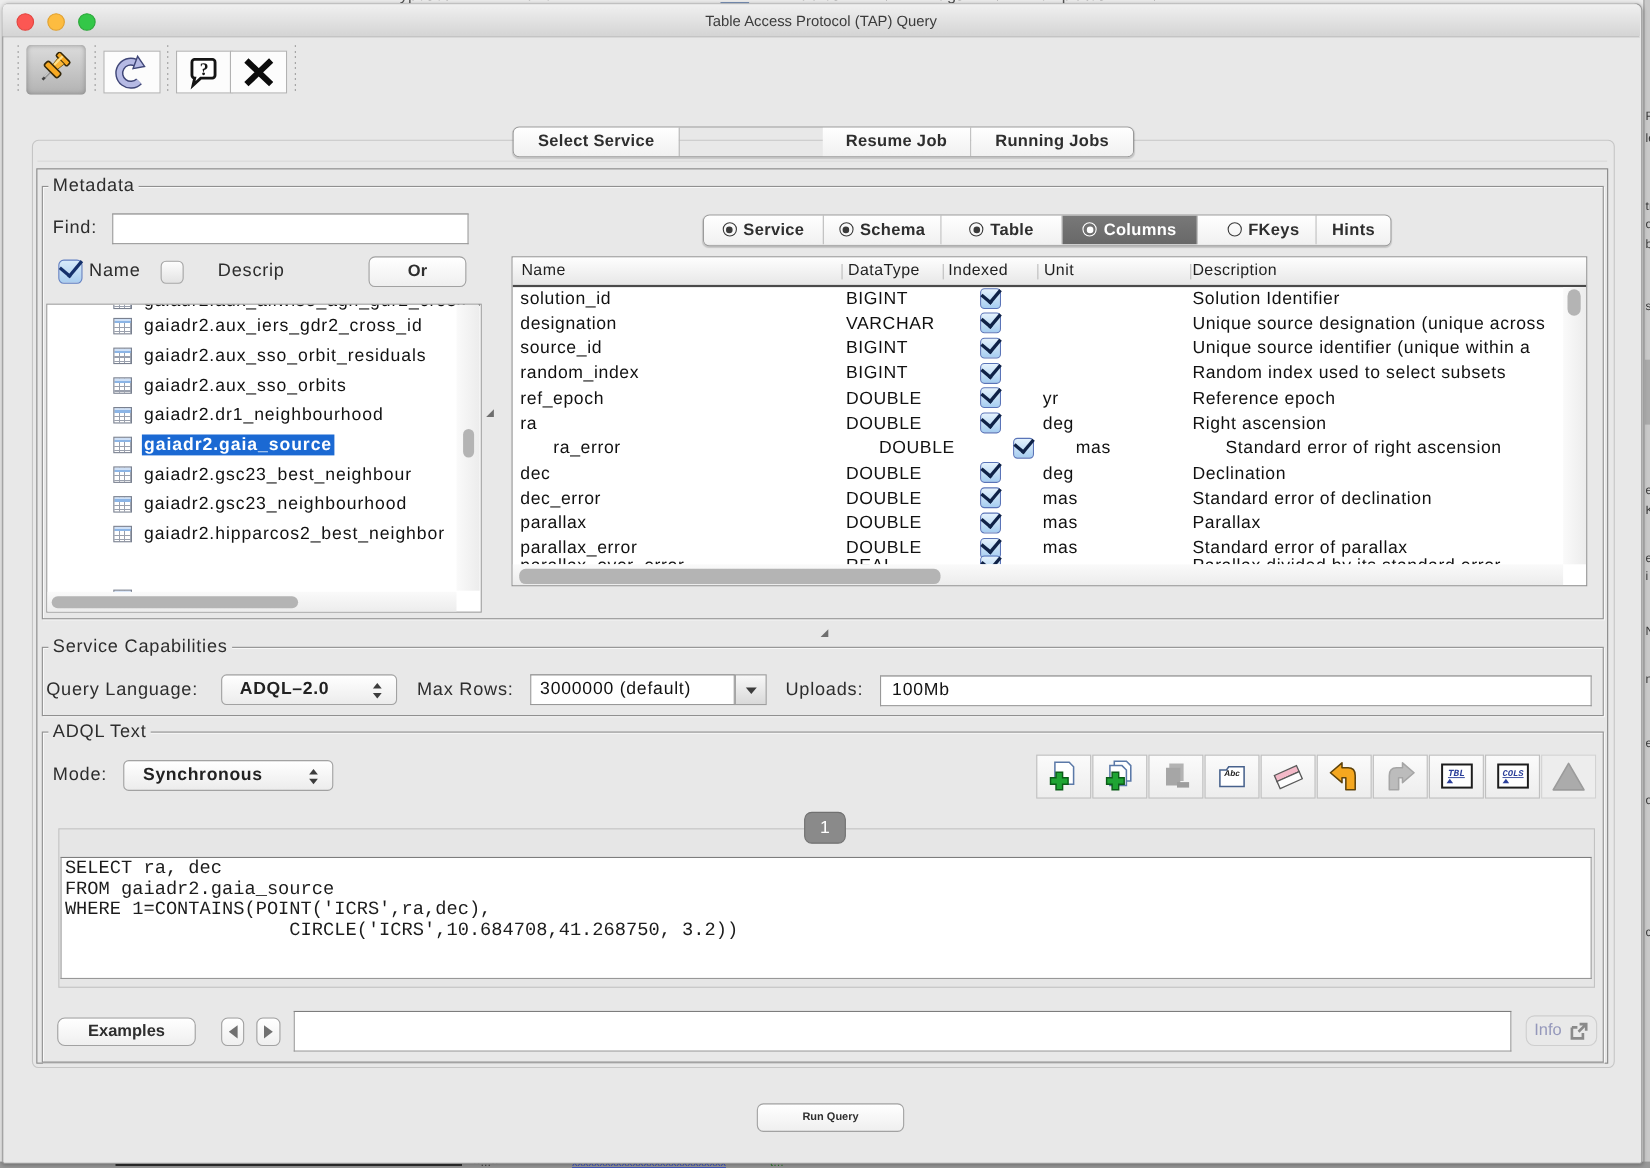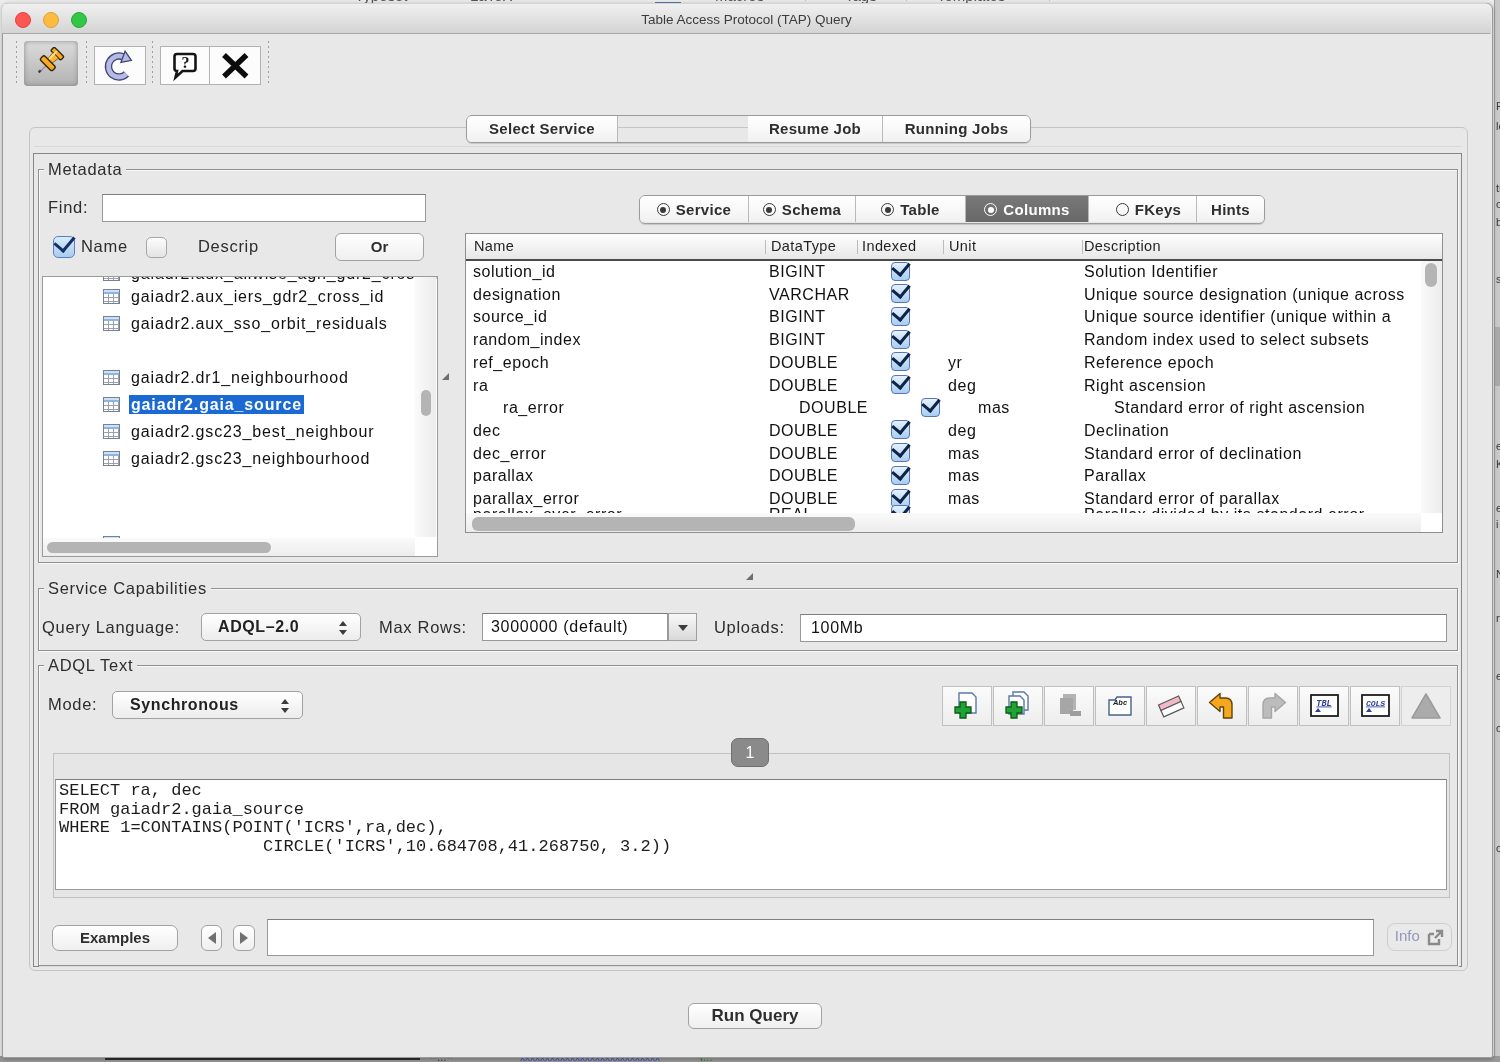--- a/index.html
+++ b/index.html
@@ -201,35 +201,43 @@
         <span class="ttext">gaiadr2.aux_allwise_agn_gdr2_cross_id</span>
       </div>
     <div class="treerow" style="top:6px;">
         <span class="ticon"></span>
         <span class="ttext">gaiadr2.aux_iers_gdr2_cross_id</span>
       </div>
     <div class="treerow" style="top:33px;">
         <span class="ticon"></span>
         <span class="ttext">gaiadr2.aux_sso_orbit_residuals</span>
       </div>
+    <div class="treerow" style="top:60px;">
+        <span class="ticon"></span>
+        <span class="ttext">gaiadr2.aux_sso_orbits</span>
+      </div>
     <div class="treerow" style="top:87px;">
         <span class="ticon"></span>
         <span class="ttext">gaiadr2.dr1_neighbourhood</span>
       </div>
     <div class="treerow" style="top:114px;">
         <span class="ticon"></span>
         <span class="ttext sel">gaiadr2.gaia_source</span>
       </div>
     <div class="treerow" style="top:141px;">
         <span class="ticon"></span>
         <span class="ttext">gaiadr2.gsc23_best_neighbour</span>
       </div>
     <div class="treerow" style="top:168px;">
         <span class="ticon"></span>
         <span class="ttext">gaiadr2.gsc23_neighbourhood</span>
+      </div>
+    <div class="treerow" style="top:195px;">
+        <span class="ticon"></span>
+        <span class="ttext">gaiadr2.hipparcos2_best_neighbor</span>
       </div>
     <div class="treerow" style="top:253px;">
         <span class="ticon"></span>
       </div>
     <div class="abs sbtrack-v" style="left:372px;top:0;width:21px;height:260px;"></div>
     <div class="abs thumb" style="left:378px;top:113px;width:10px;height:26px;"></div>
     <div class="abs sbtrack-h" style="left:0;top:261px;width:372px;height:19px;"></div>
     <div class="abs thumb" style="left:4px;top:265px;width:224px;height:11px;"></div>
   </div>
 
@@ -445,14 +453,14 @@
     </div>
   <div class="abs field" style="left:267px;top:919px;width:1107px;height:37px;"></div>
   <div class="abs" id="infobtn" style="left:1387px;top:923px;width:65px;height:28px;background:#e9e9e9;
        border:1px solid #cecece;border-radius:8px;box-sizing:border-box;text-align:center;">
        <span style="font-size:15px;color:#9598bb;vertical-align:5px;">Info</span>
        <svg width="17" height="17" viewBox="0 0 17 17" style="margin-left:3px;margin-top:5px;">
          <path d="M2,5 h5 M2,5 v10 h10 v-5" fill="none" stroke="#8a8a8a" stroke-width="2.4"></path>
          <path d="M9,2 h6 v6 M15,2 L8,9" fill="none" stroke="#8a8a8a" stroke-width="2.4"></path>
        </svg></div>
 
-  <div class="abs btn" style="left:688px;top:1003px;width:134px;height:26px;line-height:24px;font-size:17px;">Run Query</div>
+  <div class="abs btn" style="left:688px;top:1003px;width:134px;height:26px;line-height:24px;font-size:10px;">Run Query</div>
 </div>
 
 </body></html>

